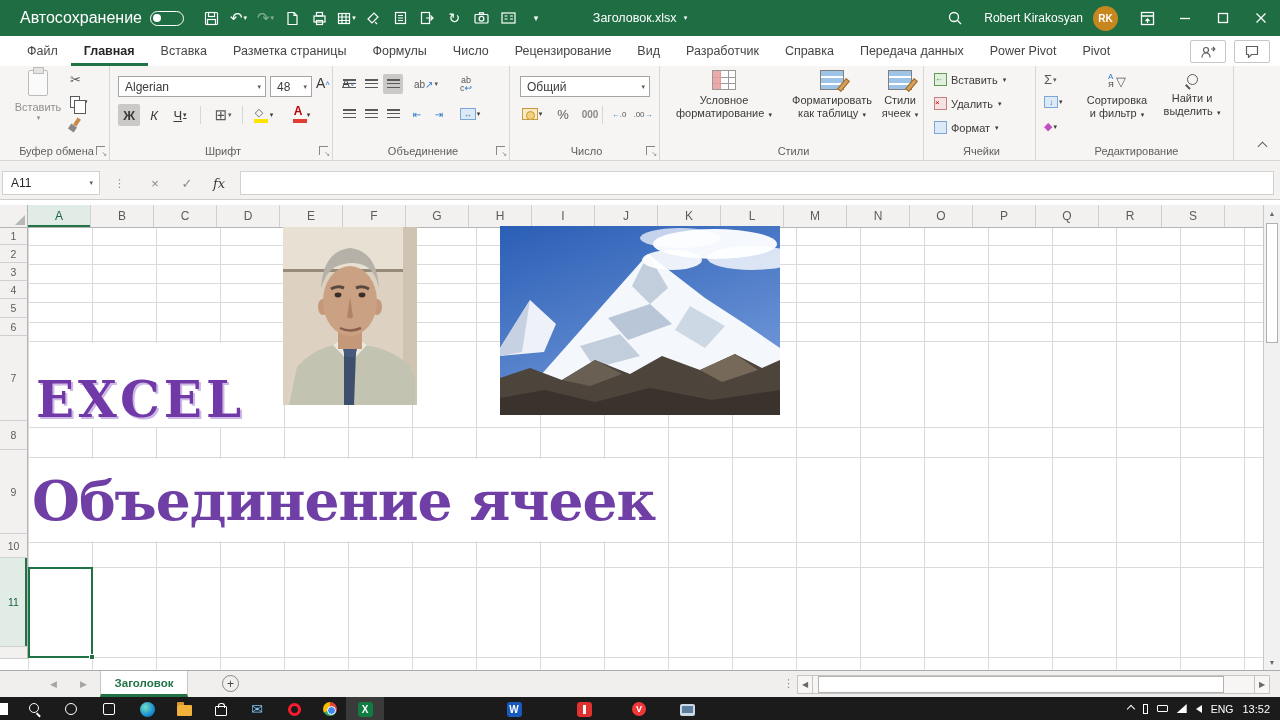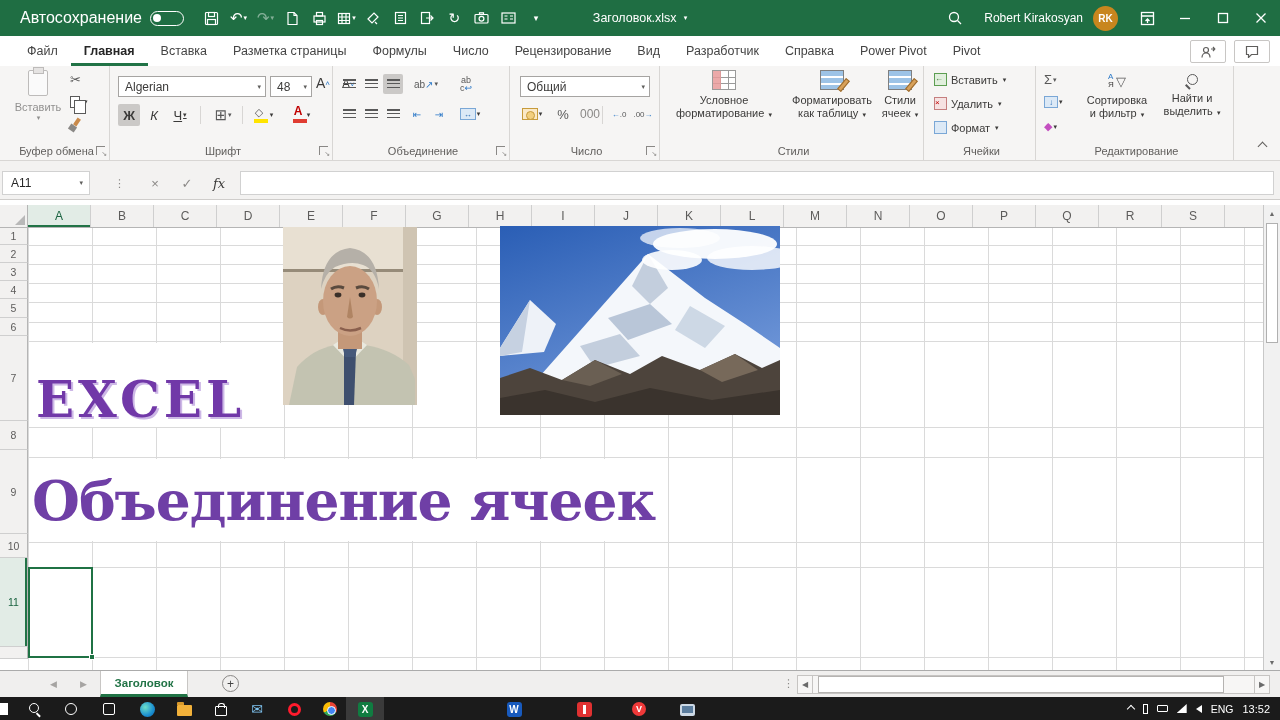--- a/index.html
+++ b/index.html
@@ -64,21 +64,21 @@
   .brush2 { position:absolute; right:-3px; bottom:-3px; width:5px; height:14px; background:#d8a15a; transform:rotate(40deg); border:1px solid #9a6b2f; }
   .mini-ic { width:13px; height:13px; display:inline-block; margin-right:4px; }
   .magnifier { width:14px; height:14px; position:relative; }
   .magnifier::before { content:""; position:absolute; left:2px; top:0; width:9px; height:9px; border:1.6px solid #595959; border-radius:50%; }
   .magnifier::after { content:""; position:absolute; left:0; bottom:0; width:6px; height:1.6px; background:#595959; transform:rotate(45deg); }
   .chev-up { display:inline-block; width:7px; height:7px; border-left:1.6px solid #605e5c; border-top:1.6px solid #605e5c; transform:rotate(45deg); }
   .vsep { position:absolute; top:6px; bottom:14px; width:1px; background:#d8d6d4; }
 
   
   .formulabar { position:absolute; left:0; top:161px; width:1280px; height:39px; background:#f3f2f1; border-bottom:1px solid #cfcdcb; }
-  .namebox { position:absolute; left:2px; top:10px; width:88px; height:24px; background:#fff; border:1px solid #d1d1d1; font-size:12px; color:#262626; display:flex; align-items:center; padding-left:8px; }
+  .namebox { position:absolute; left:2px; top:10px; width:98px; height:24px; background:#fff; border:1px solid #d1d1d1; font-size:12px; color:#262626; display:flex; align-items:center; padding-left:8px; }
   .namebox .dd { position:absolute; right:6px; color:#5f5e5c; }
   .fb-ic { position:absolute; top:10px; height:24px; display:flex; align-items:center; justify-content:center; font-size:13px; color:#8a8886; }
   .fb-input { position:absolute; left:240px; right:6px; top:10px; height:24px; background:#fff; border:1px solid #d1d1d1; }
 
   
   .grid { position:absolute; left:0; top:200px; width:1280px; height:470px; background:#fff; }
   .corner { position:absolute; left:0; top:5px; width:28px; height:23px; background:#f2f1f0; border-right:1px solid #b5b5b5; border-bottom:1px solid #b5b5b5; }
   .corner::after { content:""; position:absolute; right:2px; bottom:2px; width:0; height:0; border-left:10px solid transparent; border-bottom:10px solid #b8b8b8; }
   .colheads { position:absolute; left:28px; top:5px; right:17px; height:23px; display:flex; border-bottom:1px solid #b5b5b5; background:#f2f1f0; }
   .colhead { width:63px; border-right:1px solid #cfcfcf; display:flex; align-items:center; justify-content:center; font-size:12px; color:#5d5c5b; }
@@ -294,20 +294,23 @@
       </div>
 
       <div class="rtab">
         <span>Разработчик</span>
       </div>
 
       <div class="rtab">
         <span>Справка</span>
       </div>
 
+      <div class="rtab">
+        <span>Передача данных</span>
+      </div>
 
       <div class="rtab">
         <span>Power Pivot</span>
       </div>
 
       <div class="rtab">
         <span>Pivot</span>
       </div>
     </nav>
   <div class="tabs-right">
@@ -436,21 +439,21 @@
         <span>Общий</span>
           <span class="dd">▾</span>
       </div>
       <span class="rbtn" style="left:8px;top:38px;width:28px;height:20px">
           <span class="money-ic"></span>
           <span class="dd">▾</span>
         </span>
       <span class="rbtn" style="left:44px;top:38px;width:18px;height:20px;font-size:13px;color:#595959">
           <span>%</span>
         </span>
-      <span class="rbtn" style="left:68px;top:38px;width:24px;height:20px;font-size:12px;font-weight:normal;color:#8a8886">
+      <span class="rbtn" style="left:68px;top:38px;width:24px;height:20px;font-size:10px;font-weight:bold;color:#8a8886">
           <span>000</span>
         </span>
       <span class="vsep" style="left:92px;top:40px;bottom:36px"></span>
       <span class="rbtn" style="left:98px;top:38px;width:22px;height:20px;font-size:8px;color:#595959"><span style="color:#2b78c7">←</span>.0</span>
       <span class="rbtn" style="left:122px;top:38px;width:22px;height:20px;font-size:8px;color:#595959">.00<span style="color:#2b78c7">→</span></span>
       <div class="grp-label">Число</div>
       <span class="launcher"></span>
     </div>
 
     <div class="grp" style="left:660px;width:264px">

